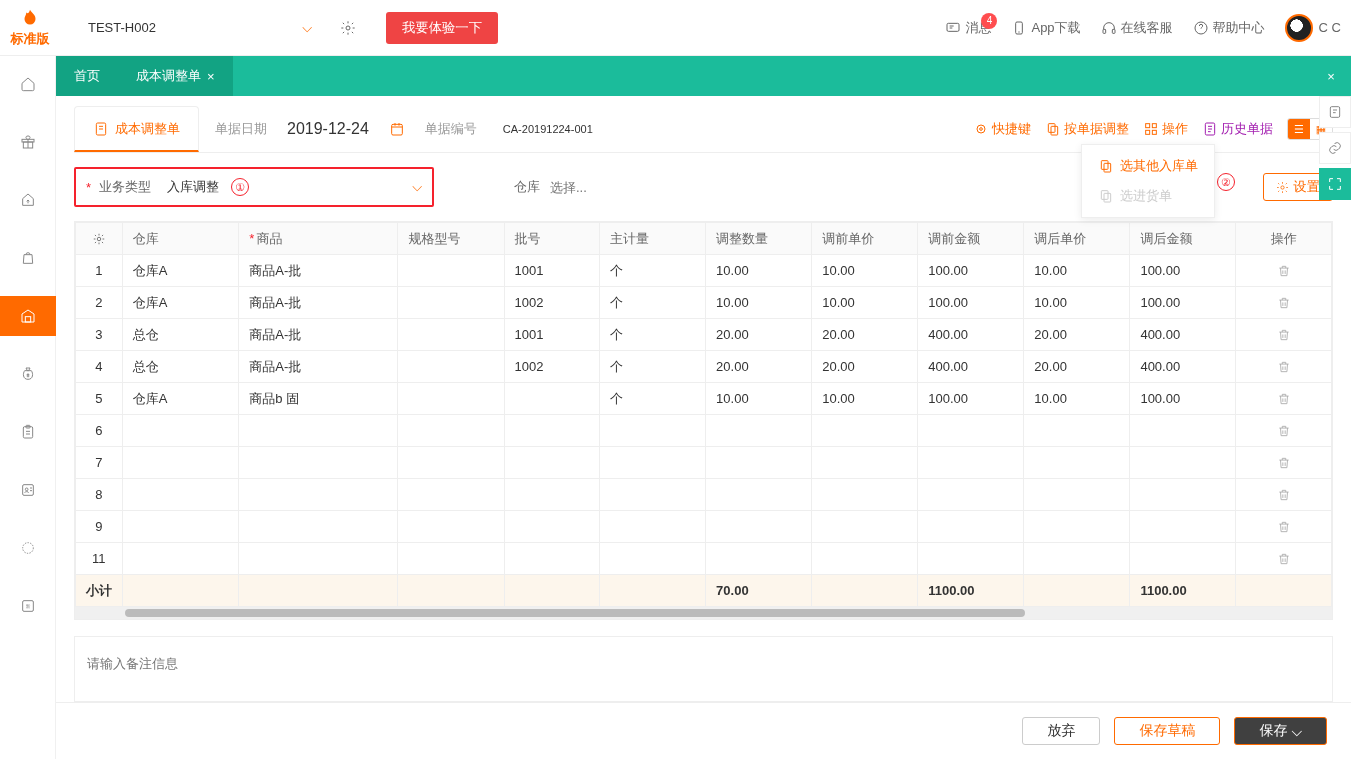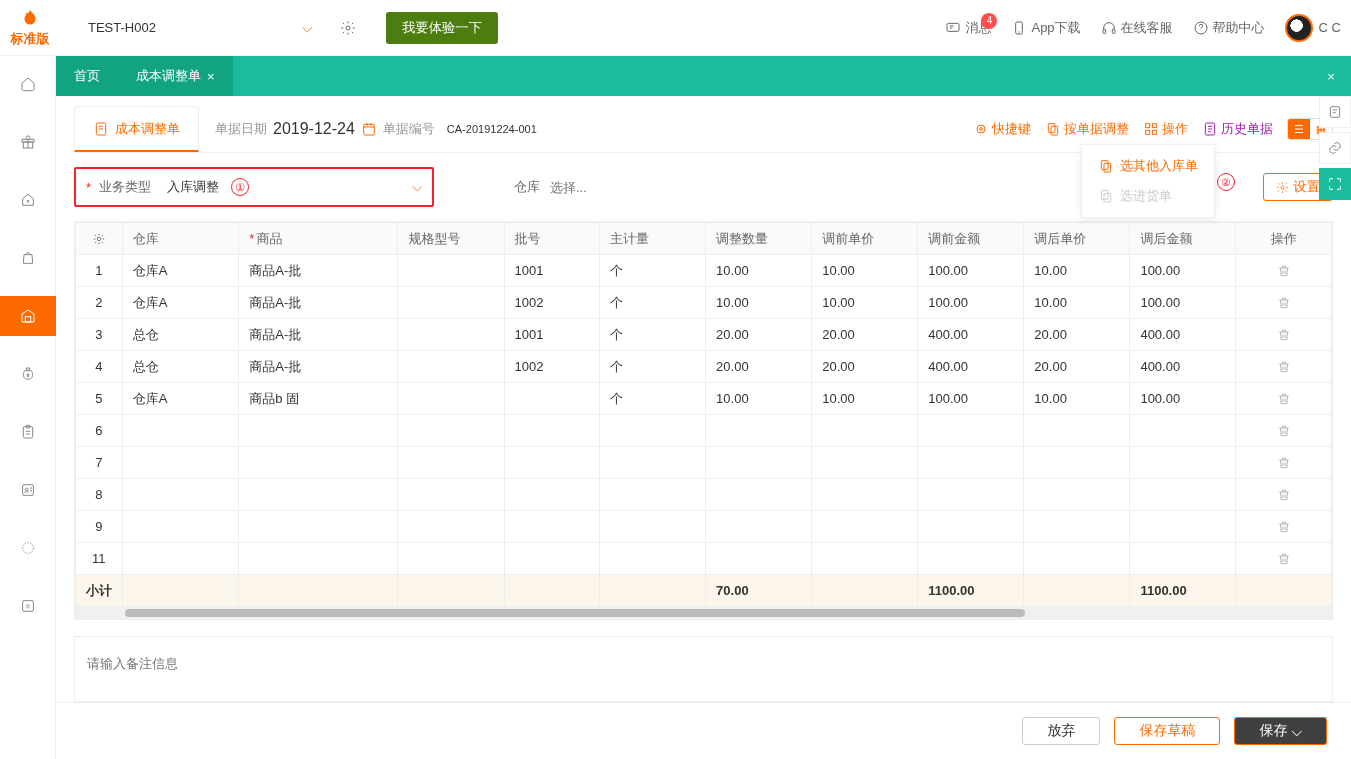--- a/index.html
+++ b/index.html
@@ -5,21 +5,21 @@
 * { box-sizing: border-box; margin: 0; padding: 0; }
 body { font-family: "Microsoft YaHei", Arial, sans-serif; font-size: 13px; color: #333; background: #fff; width: 1351px; height: 759px; overflow: hidden; position: relative; }
 
 
 .topbar { height: 56px; border-bottom: 1px solid #eee; display: flex; align-items: center; padding: 0 10px; }
 .logo-box { width: 40px; display: flex; flex-direction: column; align-items: center; color: #ff6a00; font-size: 13px; font-weight: bold; }
 .logo-box svg { width: 22px; height: 22px; }
 .store-select { margin-left: 30px; width: 240px; height: 30px; border: 0; display: flex; align-items: center; justify-content: space-between; padding: 0 8px; color: #333; cursor: pointer; }
 .store-select .chev { color: #ff6a00; }
 .gear { margin-left: 20px; color: #666; cursor: pointer; }
-.trial-btn { margin-left: 30px; background: #4d7c0f; color: #fff; border: none; border-radius: 3px; height: 32px; padding: 0 16px; cursor: pointer; }
+.trial-btn { margin-left: 30px; background: #ef4444; color: #fff; border: none; border-radius: 3px; height: 32px; padding: 0 16px; cursor: pointer; }
 .spacer { flex: 1; }
 .top-link { display: flex; align-items: center; gap: 4px; color: #666; margin: 0 10px; cursor: pointer; font-size: 13px; position: relative; }
 .badge { position: absolute; top: -6px; right: -6px; background: #ff4d4f; color: #fff; border-radius: 50%; width: 16px; height: 16px; font-size: 10px; display: flex; align-items: center; justify-content: center; }
 .avatar { width: 28px; height: 28px; border-radius: 50%; background: radial-gradient(circle at 40% 40%, #fff 30%, #222 31%); margin-left: 10px; border:2px solid #ff6a00; }
 .user { margin-left: 6px; color: #666; }
 
 
 .layout { display: flex; height: calc(100% - 56px); }
 .sidebar { width: 56px; background: #fff; border-right: 1px solid #f0f0f0; display: flex; flex-direction: column; align-items: center; padding-top: 8px; gap: 18px; }
 .sidebar .item { width: 56px; height: 40px; display: flex; align-items: center; justify-content: center; color: #888; cursor: pointer; }
@@ -33,21 +33,21 @@
 .tabsbar .tab.active { background: #12a383; }
 .tabsbar .spacer { flex: 1; }
 .tabsbar .closex { width: 40px; display: flex; align-items: center; justify-content: center; color: #fff; cursor: pointer; }
 
 
 .content { flex: 1; padding: 10px 18px 0 18px; overflow: hidden; display: flex; flex-direction: column; position: relative; }
 
 
 .doctabs-row { display: flex; align-items: center; border-bottom: 1px solid #eee; height: 50px; }
 .doctab { display: flex; align-items: center; gap: 6px; padding: 0 18px; height: 100%; border: 1px solid #eee; border-bottom: 2px solid #ff6a00; background:#fff; color: #ff6a00; cursor: pointer; border-radius:4px 4px 0 0; }
-.docmeta { display: flex; align-items: center; gap: 6px; margin-left: 16px; color: #999; }
+.docmeta { display: flex; align-items: center; gap: 20px; margin-left: 16px; color: #999; }
 .docmeta .date { color: #333; font-size: 16px; }
 .docmeta .calicon { color: #ff6a00; }
 .docmeta .serial { color: #333; font-size: 11px; margin-left: 6px; }
 .doc-actions { margin-left: auto; display: flex; gap: 14px; color: #ff6a00; align-items: center; }
 .doc-actions .act { display: flex; align-items: center; gap: 3px; cursor: pointer; font-size: 13px; }
 .doc-actions .hist { color: #a21caf; }
 .view-toggle { display: flex; border: 1px solid #ddd; border-radius: 3px; overflow: hidden; }
 .view-toggle span { width: 22px; height: 20px; display:flex;align-items:center;justify-content:center; font-size:11px; cursor:pointer;}
 .view-toggle .on { background: #ff6a00; color:#fff; }
 

